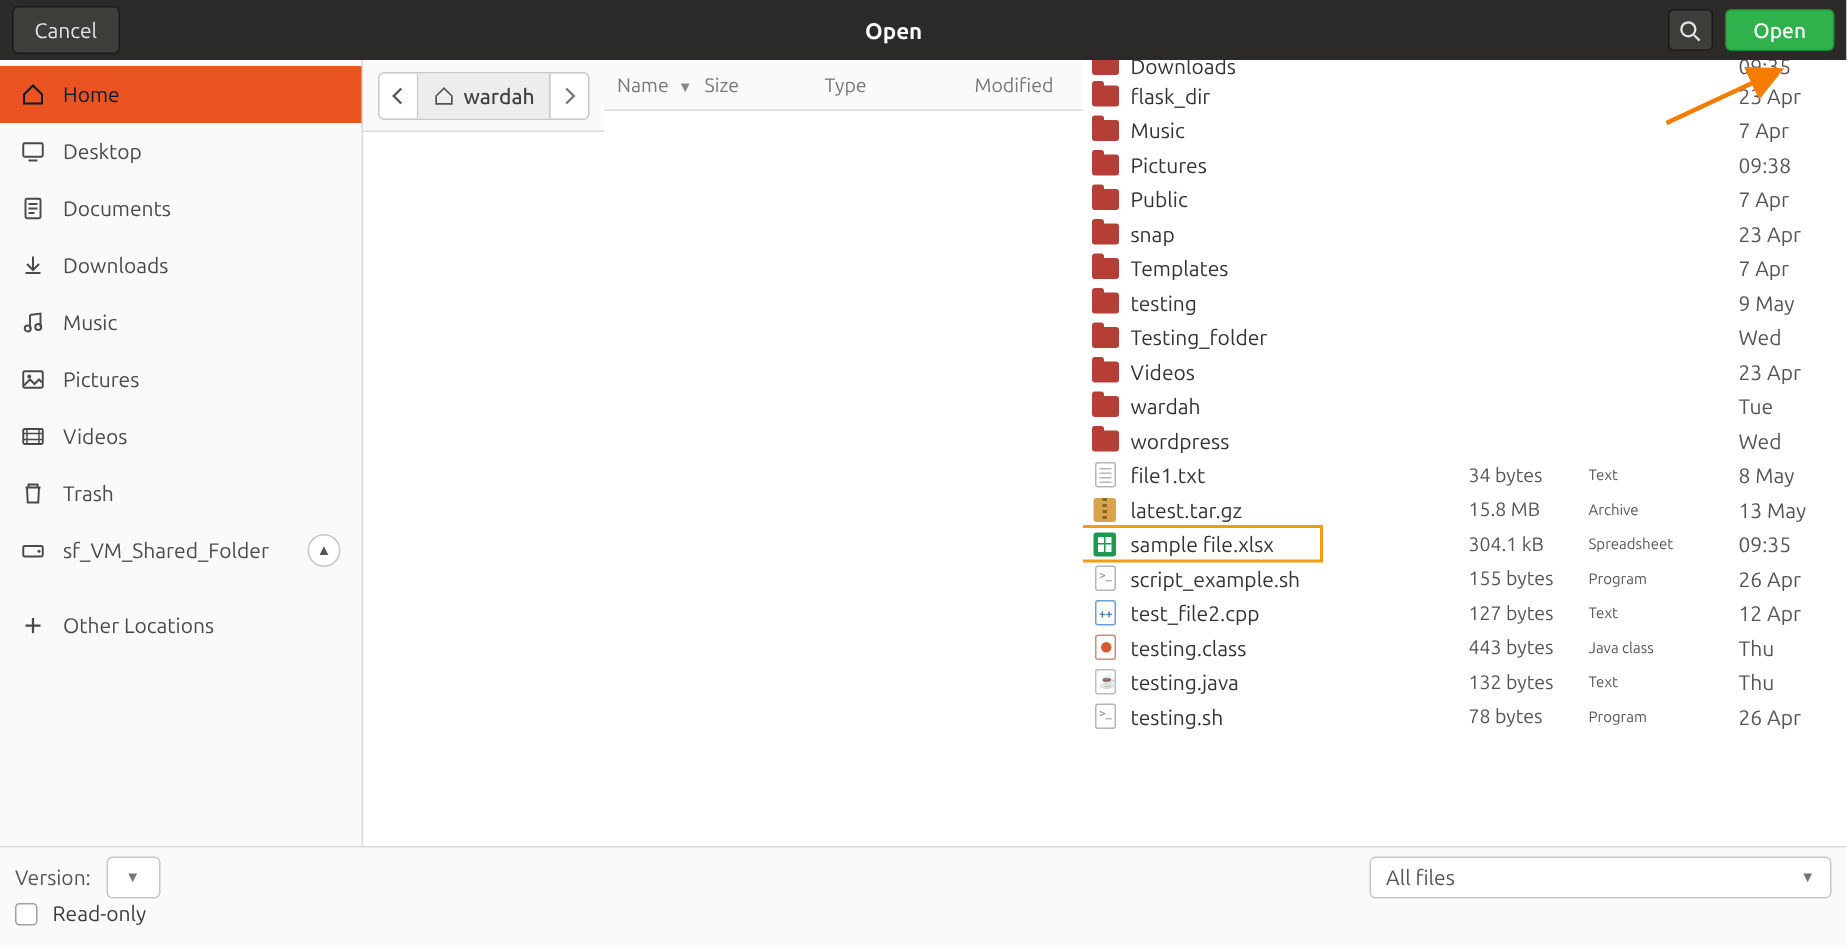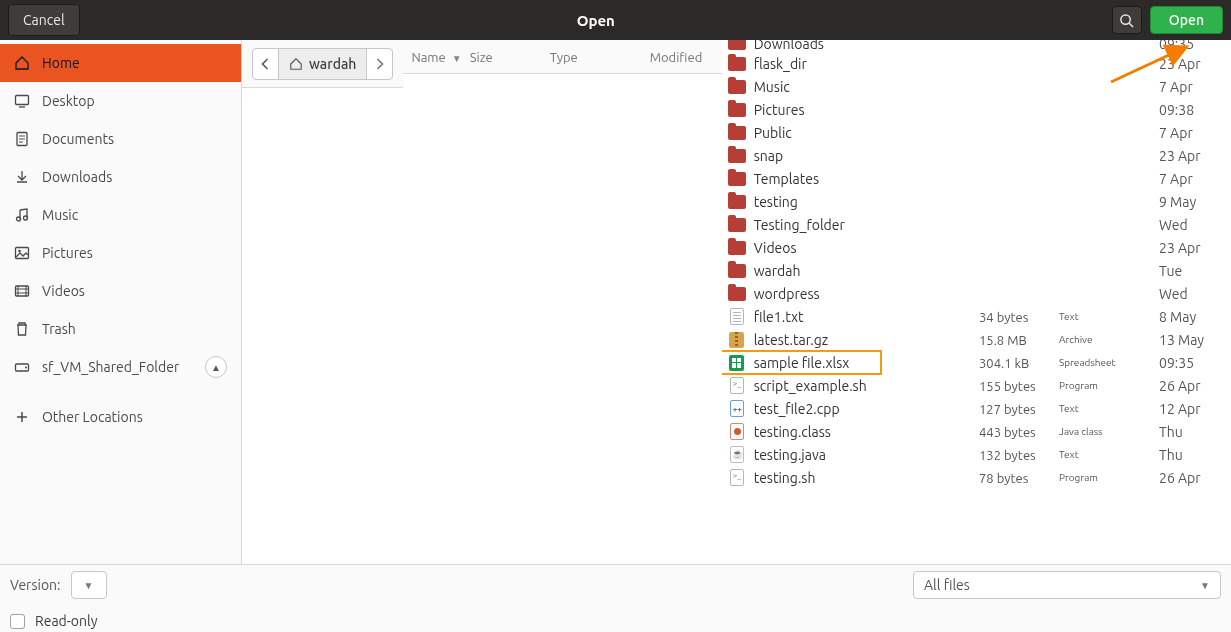--- a/index.html
+++ b/index.html
@@ -38,21 +38,21 @@
 .filelist { flex:1; overflow:hidden; }
 .row { height:23px; display:flex; align-items:center; padding-left:6px; cursor:pointer; }
 .row .ic { width:18px; height:18px; flex:0 0 18px; margin-right:8px; display:flex; align-items:center; justify-content:center; }
 .row .nm { flex:1; white-space:nowrap; overflow:hidden; text-overflow:ellipsis; color:#333; font-size:14px; }
 .row .sz { width:80px; color:#555; font-size:13px;}
 .row .tp { width:100px; color:#555; font-size:10px;}
 .row .md { width:72px; color:#555; font-size:14px; padding-right:24px;}
 .row.hl { position:relative; }
 .row.hl::after { content:""; position:absolute; left:-2px; right:calc(100% - 160px); top:-1px; bottom:-1px; border:2px solid #f39c12; pointer-events:none; }
 
-.footer { height:68px; border-top:1px solid #d9d9d9; background:#fafafa; display:flex; flex-direction:column; padding:6px 10px 4px 10px; gap:14px; }
+.footer { height:68px; border-top:1px solid #d9d9d9; background:#fafafa; display:flex; flex-direction:column; padding:6px 10px 4px 10px; gap:2px; }
 .ft-row { display:flex; align-items:center; gap:10px; }
 .ft-label { color:#555; }
 .select { border:1px solid #c7c7c7; border-radius:4px; background:#fff; height:28px; display:flex; align-items:center; padding:0 10px; gap:10px; color:#555; cursor:pointer;}
 .select .caret { font-size:10px; color:#777;}
 .filter { margin-left:auto; width:308px; justify-content:space-between;}
 .chk { width:15px; height:15px; border:1px solid #a0a0a0; border-radius:3px; background:#fff; cursor:pointer; }
 
 
 .folder-ic{ width:18px; height:14px; position:relative;}
 .folder-ic::before{content:"";position:absolute;inset:0;background:#b53f36;border-radius:2px;}

